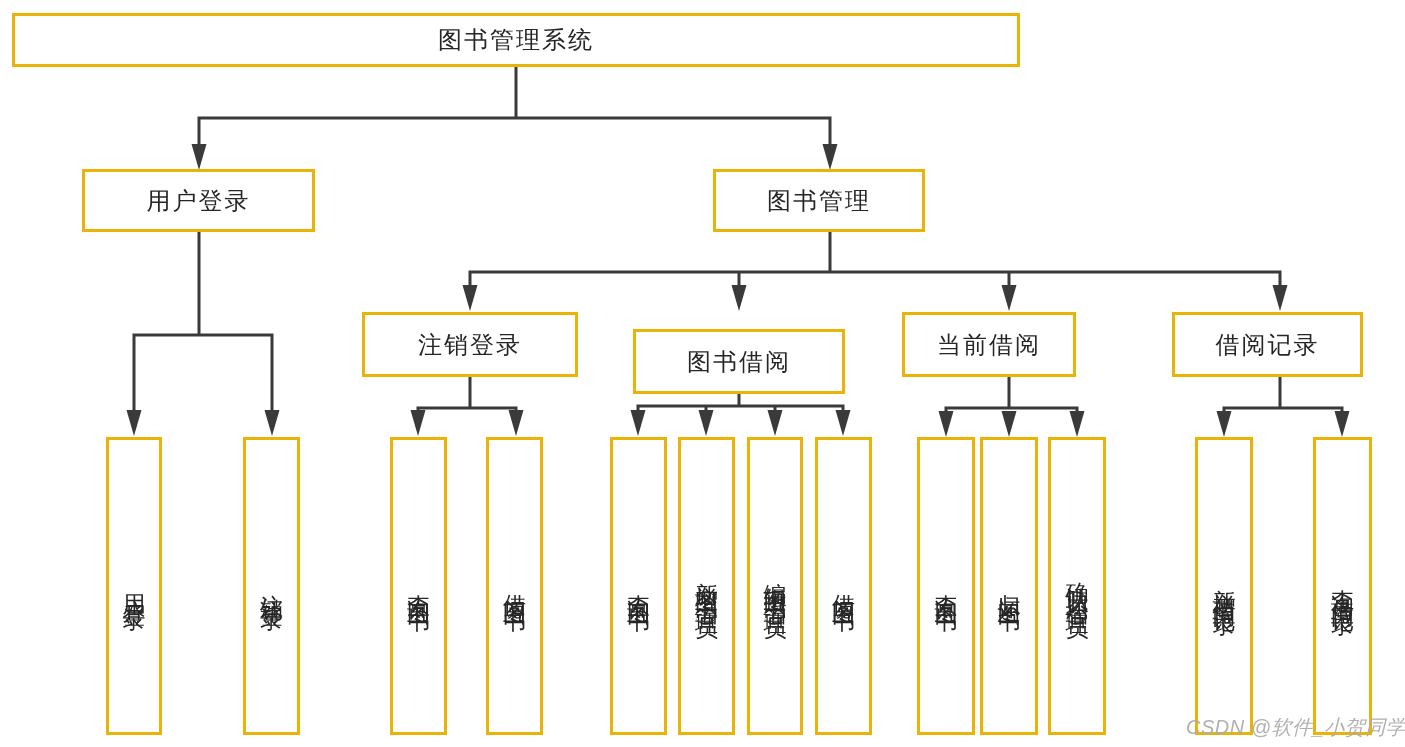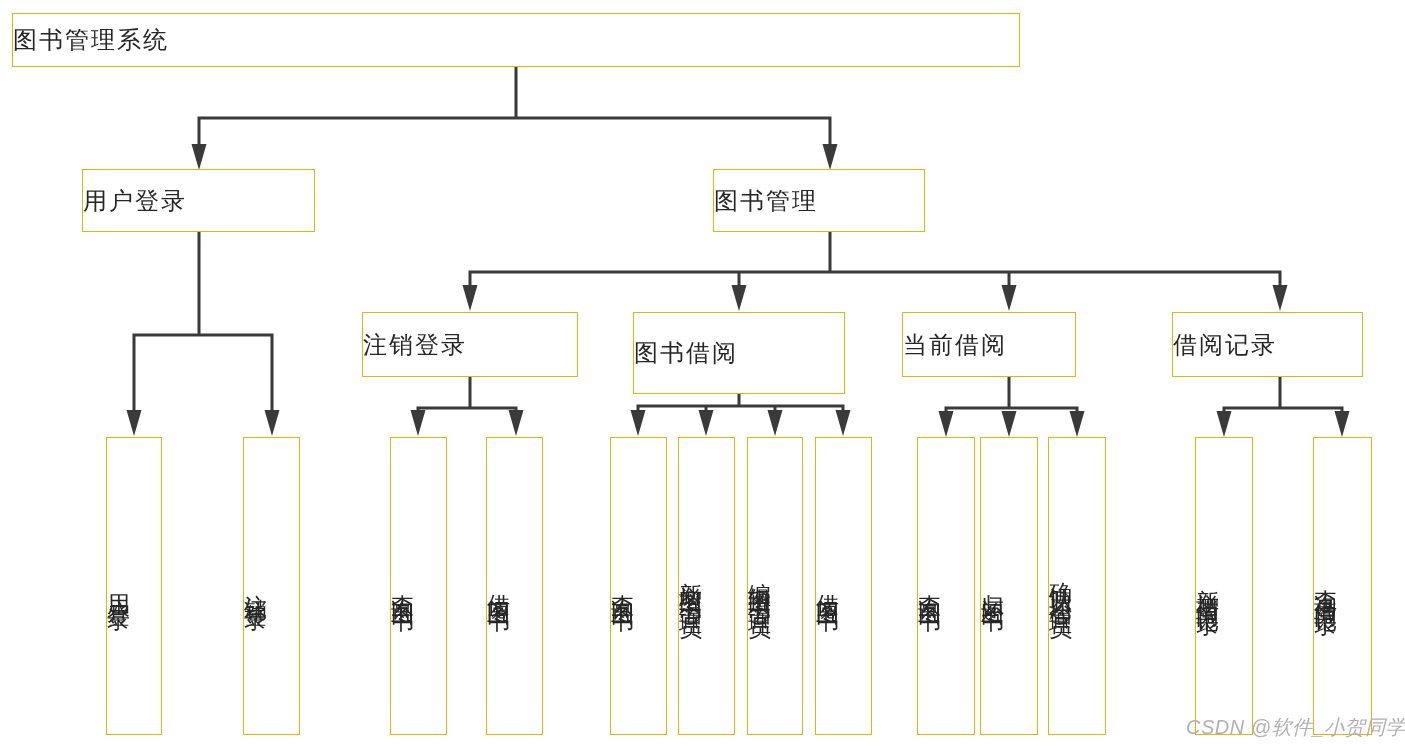--- a/index.html
+++ b/index.html
@@ -19,25 +19,25 @@
     position: absolute;
     left: 0;
     top: 0;
     width: 1405px;
     height: 747px;
     z-index: 1;
   }
   .node {
     position: absolute;
     box-sizing: border-box;
-    border: 1px solid #eab308;
+    border: 3px solid #eab308;
     background: #ffffff;
     display: flex;
     align-items: center;
-    justify-content: flex-start;
+    justify-content: center;
     z-index: 2;
   }
   .hnode {
     font-size: 24px;
     letter-spacing: 2px;
     color: #262626;
     white-space: nowrap;
   }
   .vnode span {
     writing-mode: vertical-rl;
@@ -121,21 +121,21 @@
   <div class="node hnode" style="left:82px; top:169px; width:233px; height:63px">
     <span>用户登录</span>
   </div>
   <div class="node hnode" style="left:713px; top:169px; width:212px; height:63px">
     <span>图书管理</span>
   </div>
 
   <div class="node hnode" style="left:362px; top:312px; width:216px; height:65px">
     <span>注销登录</span>
   </div>
-  <div class="node hnode" style="left:633px; top:312px; width:212px; height:82px">
+  <div class="node hnode" style="left:633px; top:329px; width:212px; height:65px">
     <span>图书借阅</span>
   </div>
   <div class="node hnode" style="left:902px; top:312px; width:174px; height:65px">
     <span>当前借阅</span>
   </div>
   <div class="node hnode" style="left:1172px; top:312px; width:191px; height:65px">
     <span>借阅记录</span>
   </div>
 
   <div class="node vnode" style="left:106px; top:437px; width:56px; height:298px">

